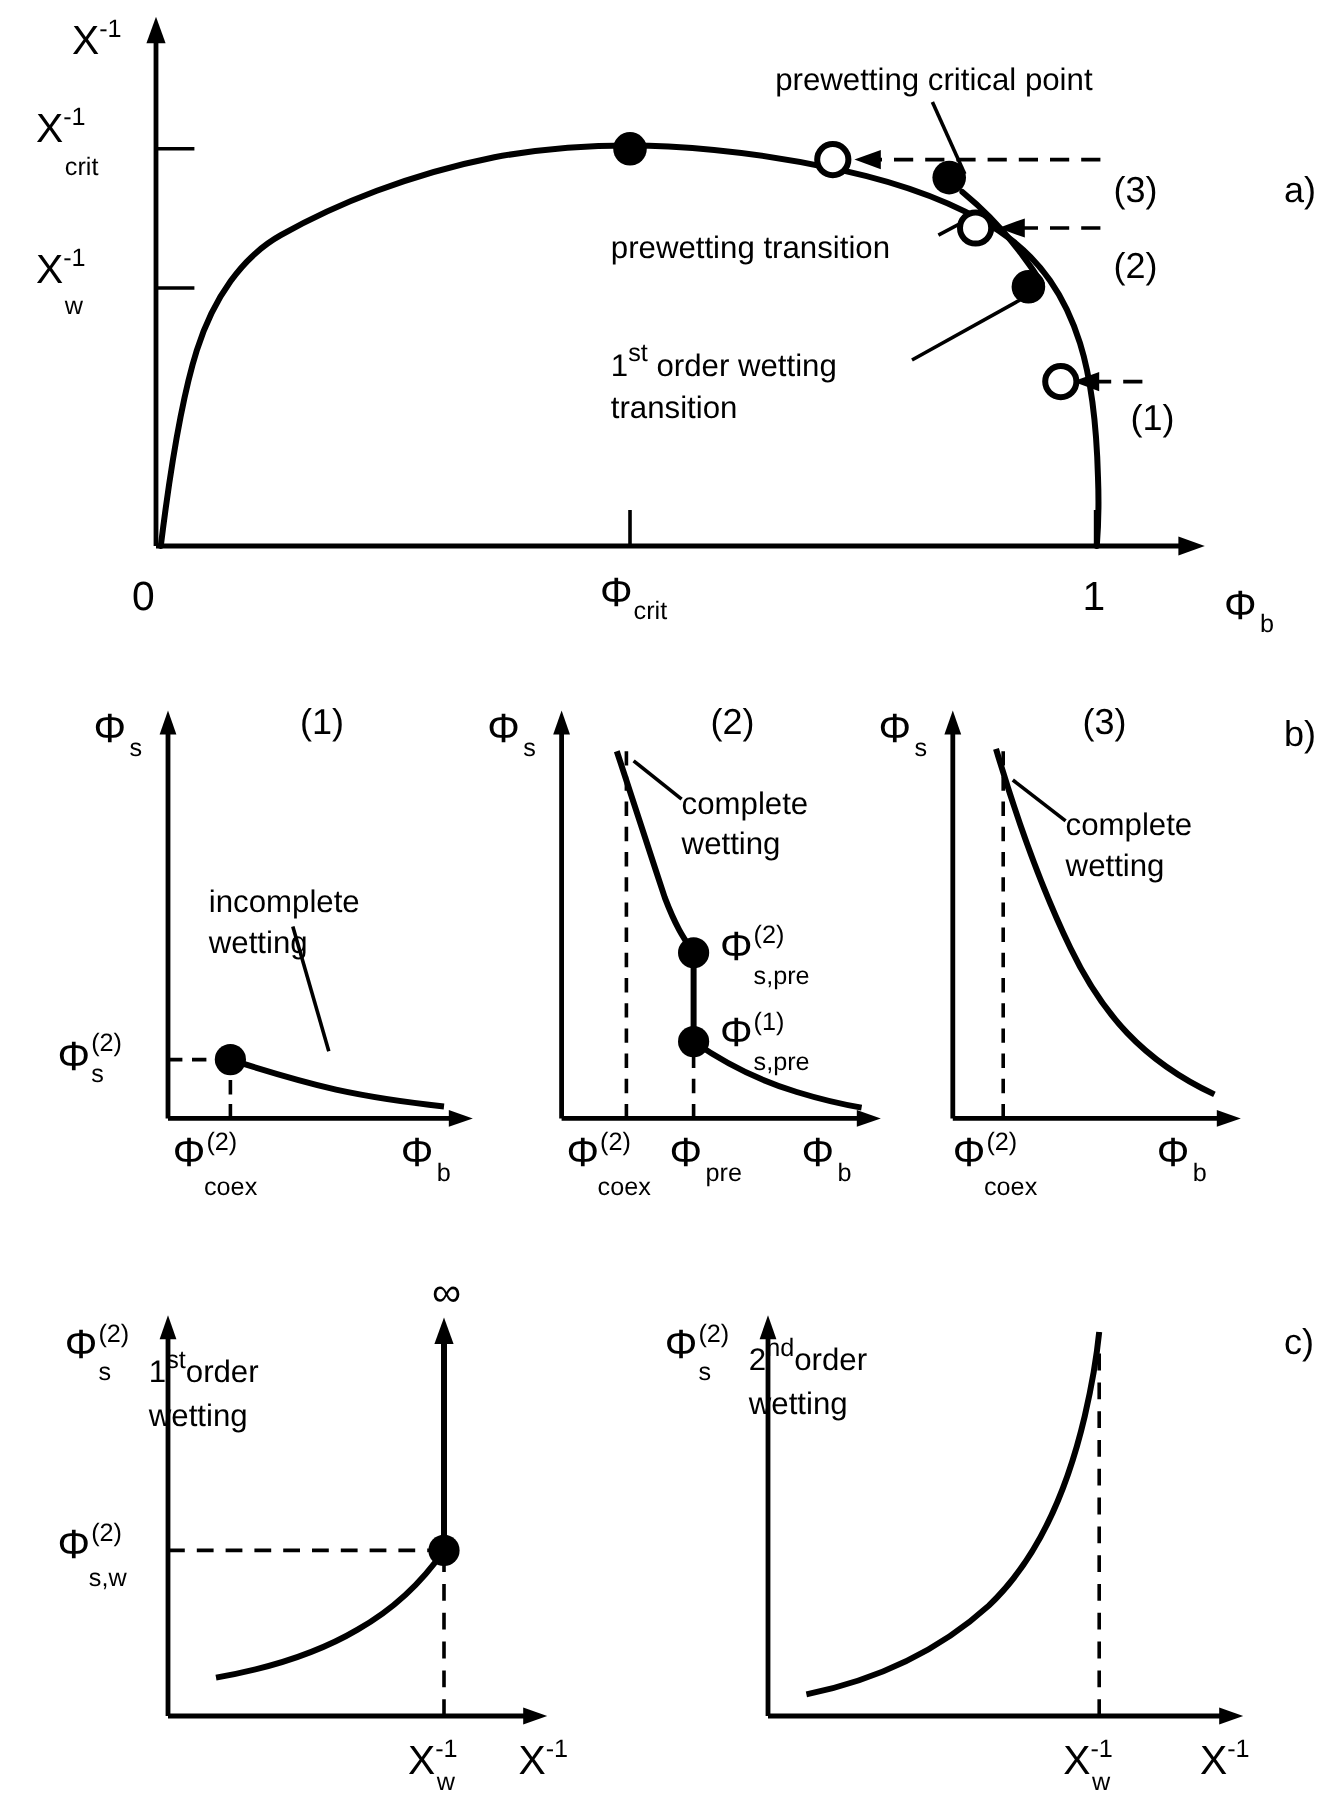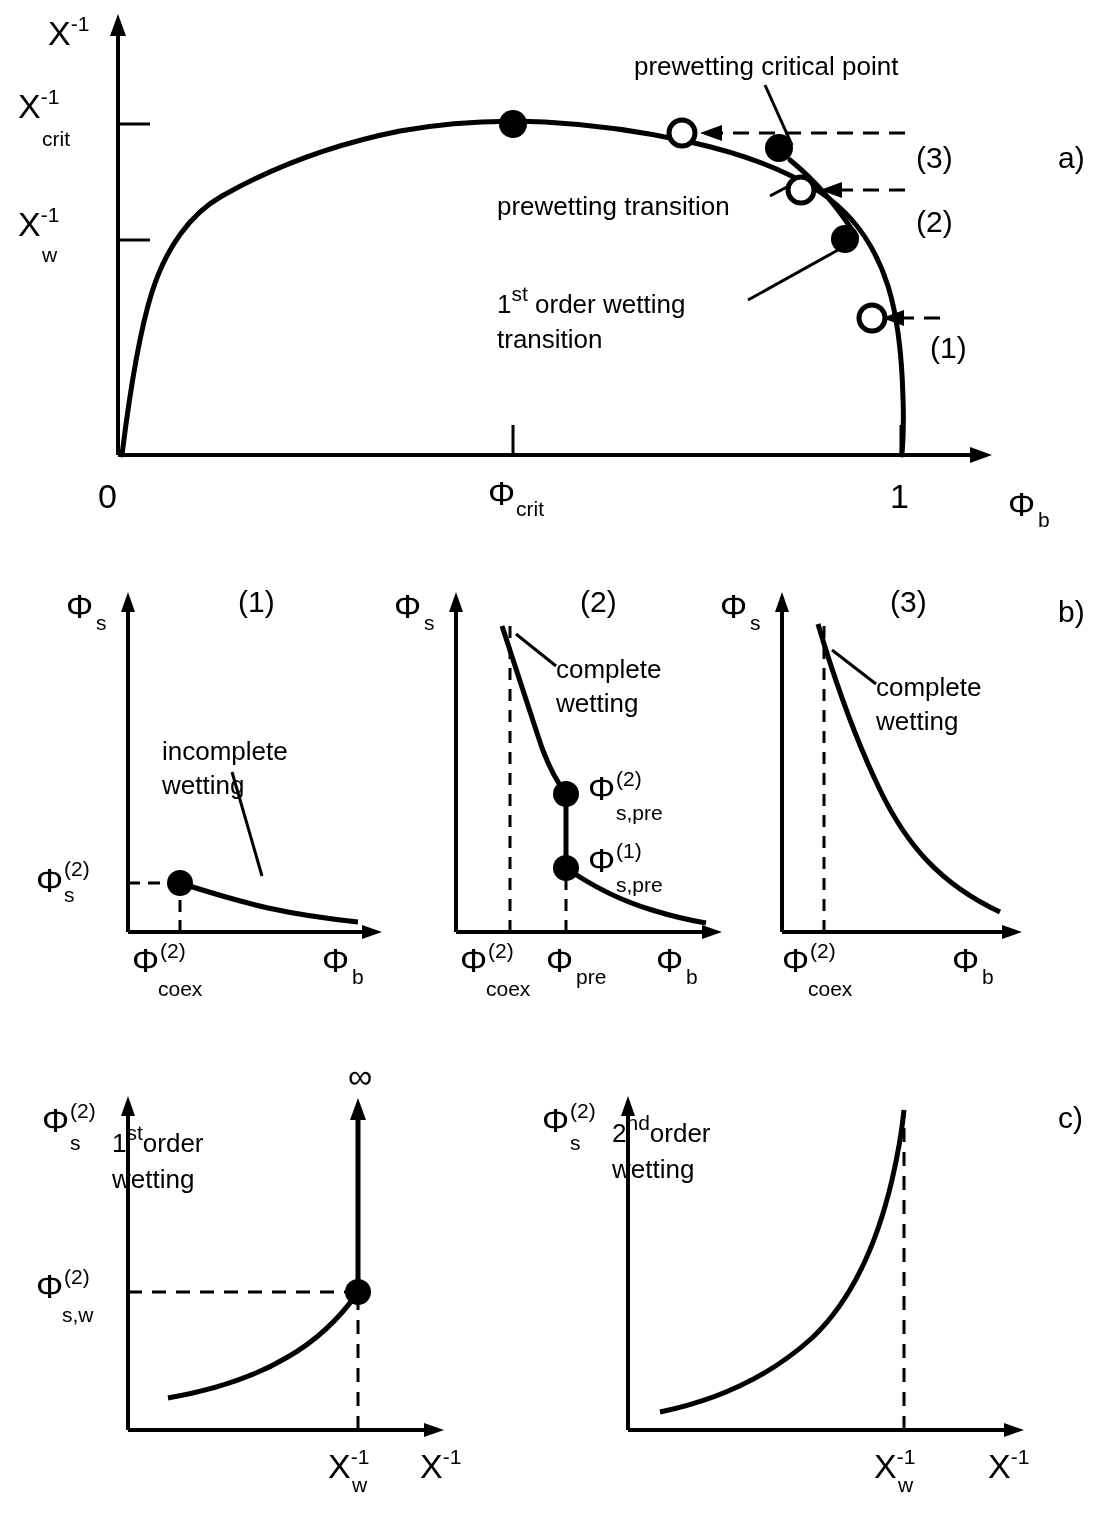--- a/index.html
+++ b/index.html
@@ -1,17 +1,17 @@
 <!DOCTYPE html>
 <html><head>
 <meta charset="utf-8">
 <style>
   html,body{margin:0;padding:0;background:#ffffff;}
   body{width:1114px;height:1515px;position:relative;font-family:"Liberation Sans",sans-serif;color:#000;}
-  .fig{position:absolute;left:0;top:0;width:908px;height:1515px;}
+  .fig{position:absolute;left:12px;top:0;width:908px;height:1515px;}
   svg{display:block;}
   text{font-family:"Liberation Sans",sans-serif;fill:#000;}
   .lbl{font-size:30px;}
   .big{font-size:34px;}
   .sub{font-size:21px;}
   .sup{font-size:21px;}
   .panel-letter{font-size:30px;}
   .ann{font-size:26px;}
 </style>
 </head>

